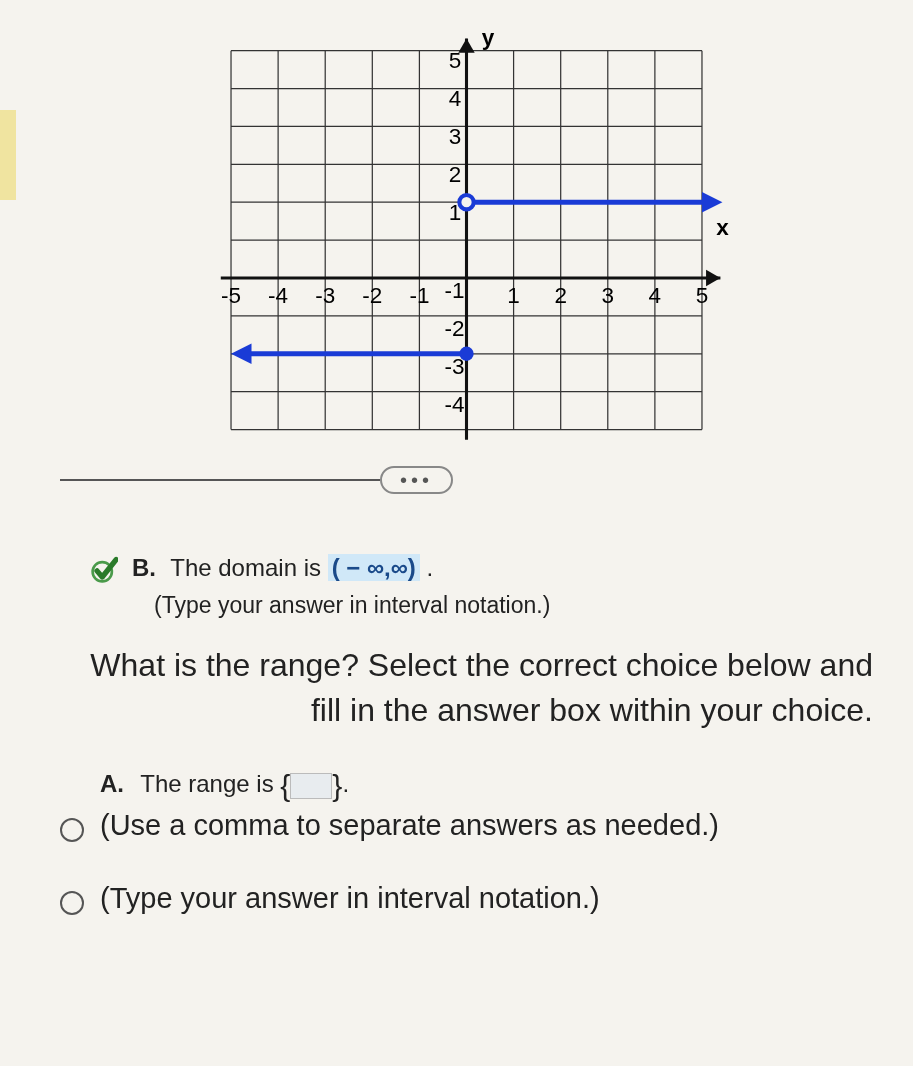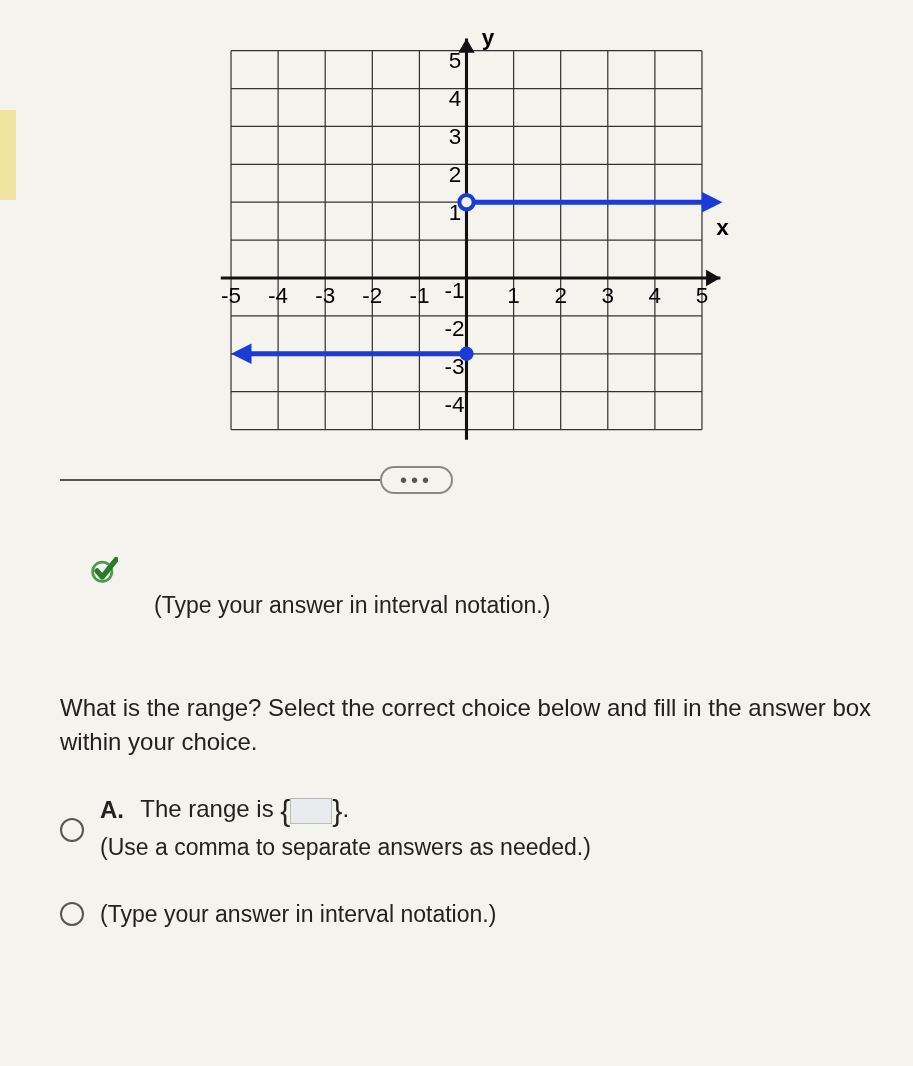--- a/index.html
+++ b/index.html
@@ -28,35 +28,35 @@
   .answer-row { display: flex; align-items: flex-start; gap: 14px; }
   .check-icon {
     width: 28px; height: 28px; position: relative; flex-shrink: 0; margin-top: 2px;
   }
   .check-icon svg { width: 100%; height: 100%; }
   .answer-label { font-weight: bold; margin-right: 8px; }
   .domain-val {
     background: #d0e8f8; padding: 0 4px; color: #1a4a8a; font-weight: bold;
   }
   .hint { margin-left: 64px; font-size: 23px; margin-top: 8px; }
-  .question2 { margin-top: 72px; font-size: 24px; line-height: 1.4; }
+  .question2 { margin-top: 24px; font-size: 32px; line-height: 1.4; text-align: right; }
   .choices { margin-top: 36px; }
-  .choice-row { display: flex; align-items: center; gap: 16px; margin-bottom: 34px; font-size: 24px; }
+  .choice-row { display: flex; align-items: flex-end; gap: 16px; margin-bottom: 34px; font-size: 24px; }
   .radio {
     width: 24px; height: 24px; border: 2.5px solid #555; border-radius: 50%;
     flex-shrink: 0; margin-top: 4px; cursor: pointer;
   }
   .choice-body { flex: 1; }
   .choice-label { font-weight: bold; margin-right: 10px; }
   .input-box {
     display: inline-block; width: 42px; height: 26px; background: #e8ecef;
     border: 1px solid #bbb; vertical-align: middle;
   }
   .brace { font-size: 30px; vertical-align: middle; }
-  .choice-hint { font-size: 23px; margin-top: 6px; }
+  .choice-hint { font-size: 29px; margin-top: 6px; }
   .left-accent {
     position: absolute; left: 0; top: 110px; width: 16px; height: 90px;
     background: #f0e4a0;
   }
 </style>
 </head>
 <body>
 
 <div class="left-accent"></div>
 
@@ -146,20 +146,26 @@
 </div>
 
 <div class="answer-block">
   <div class="answer-row">
     <div class="check-icon">
       <svg viewBox="0 0 32 32">
         <circle cx="14" cy="18" r="11" fill="none" stroke="#4a9a4a" stroke-width="3"></circle>
         <path d="M8 17 L14 24 L30 4" fill="none" stroke="#2a7a2a" stroke-width="6" stroke-linecap="round" stroke-linejoin="round"></path>
       </svg>
     </div>
+    <div>
+      <span class="answer-label">B.</span>
+      <span>The domain is </span>
+      <span class="domain-val">( − ∞,∞)</span>
+      <span> .</span>
+    </div>
   </div>
   <div class="hint">(Type your answer in interval notation.)</div>
 </div>
 
 <div class="question2">What is the range? Select the correct choice below and fill in the answer box within your choice.</div>
 
 <div class="choices">
   <div class="choice-row">
     <div class="radio"></div>
     <div class="choice-body">

